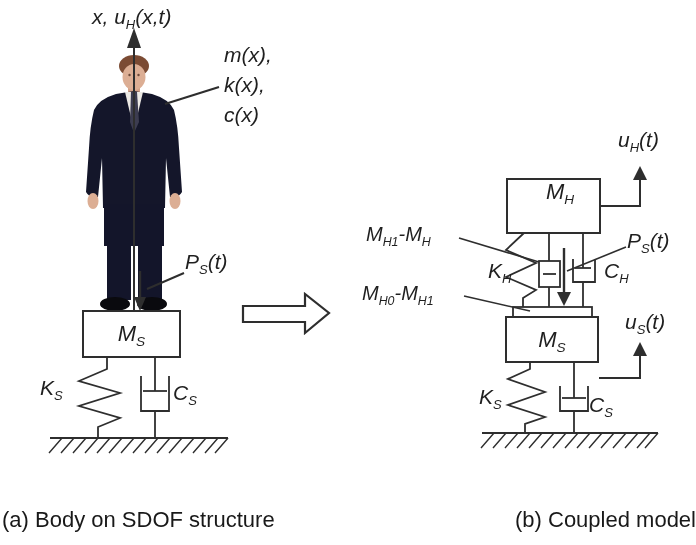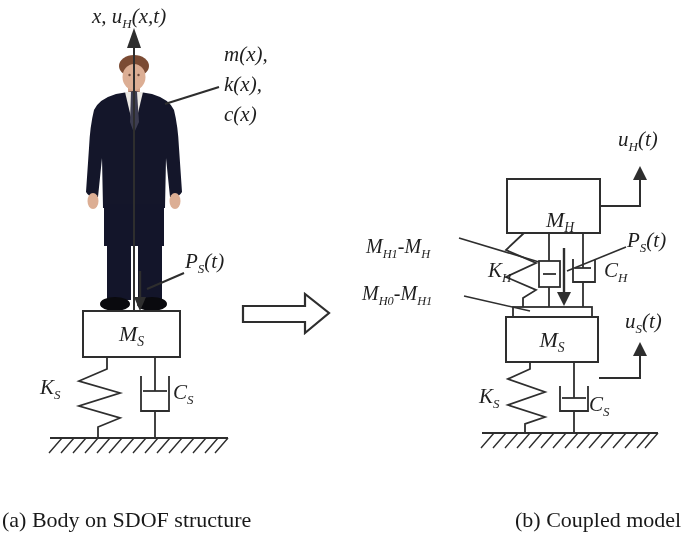--- a/index.html
+++ b/index.html
@@ -1,17 +1,17 @@
 <!DOCTYPE html>
 <html><head>
 <meta charset="utf-8">
 <style>
   html,body{margin:0;padding:0;background:#ffffff;}
   #fig{position:relative;width:696px;height:545px;background:#ffffff;overflow:hidden;
-       font-family:Liberation Serif, serif;}
+       font-family:Liberation Sans, sans-serif;}
   #fig svg{position:absolute;left:0;top:0;}
   .lbl{position:absolute;font-style:italic;font-size:21px;color:#1f1f1f;white-space:nowrap;line-height:1.0;}
   .lbl sub{font-size:0.62em;font-style:italic;line-height:0;}
   .lbl.small{font-size:20px;}
   .boxlbl{position:absolute;display:flex;align-items:center;justify-content:center;
           font-style:italic;font-size:22px;color:#1f1f1f;}
   .boxlbl sub{font-size:0.62em;line-height:0;}
   .mkc div{height:30px;}
   .caption{position:absolute;font-size:22px;color:#191919;white-space:nowrap;font-style:normal;}
 </style>
@@ -146,25 +146,25 @@
   <div class="boxlbl" style="left:83px;top:311px;width:97px;height:46px">
       <span><span>M</span><sub>S</sub></span>
     </div>
 
   <div class="lbl" style="left:40px;top:377px"><span>K</span><sub>S</sub></div>
 
   <div class="lbl" style="left:173px;top:382px"><span>C</span><sub>S</sub></div>
 
   <div class="lbl" style="left:618px;top:129px"><span>u</span><sub>H</sub><span>(t)</span></div>
 
-  <div class="boxlbl" style="left:507px;top:193px;width:106px;height:54px">
+  <div class="boxlbl" style="left:507px;top:165px;width:106px;height:54px">
       <span><span>M</span><sub>H</sub></span>
     </div>
 
-  <div class="lbl small" style="left:366px;top:236px"><span>M</span><sub>H1</sub><span>-M</span><sub>H</sub></div>
+  <div class="lbl small" style="left:366px;top:224px"><span>M</span><sub>H1</sub><span>-M</span><sub>H</sub></div>
 
   <div class="lbl" style="left:488px;top:260px"><span>K</span><sub>H</sub></div>
 
   <div class="lbl" style="left:627px;top:230px"><span>P</span><sub>S</sub><span>(t)</span></div>
 
   <div class="lbl" style="left:604px;top:260px"><span>C</span><sub>H</sub></div>
 
   <div class="lbl small" style="left:362px;top:283px"><span>M</span><sub>H0</sub><span>-M</span><sub>H1</sub></div>
 
   <div class="boxlbl" style="left:506px;top:317px;width:92px;height:45px">

